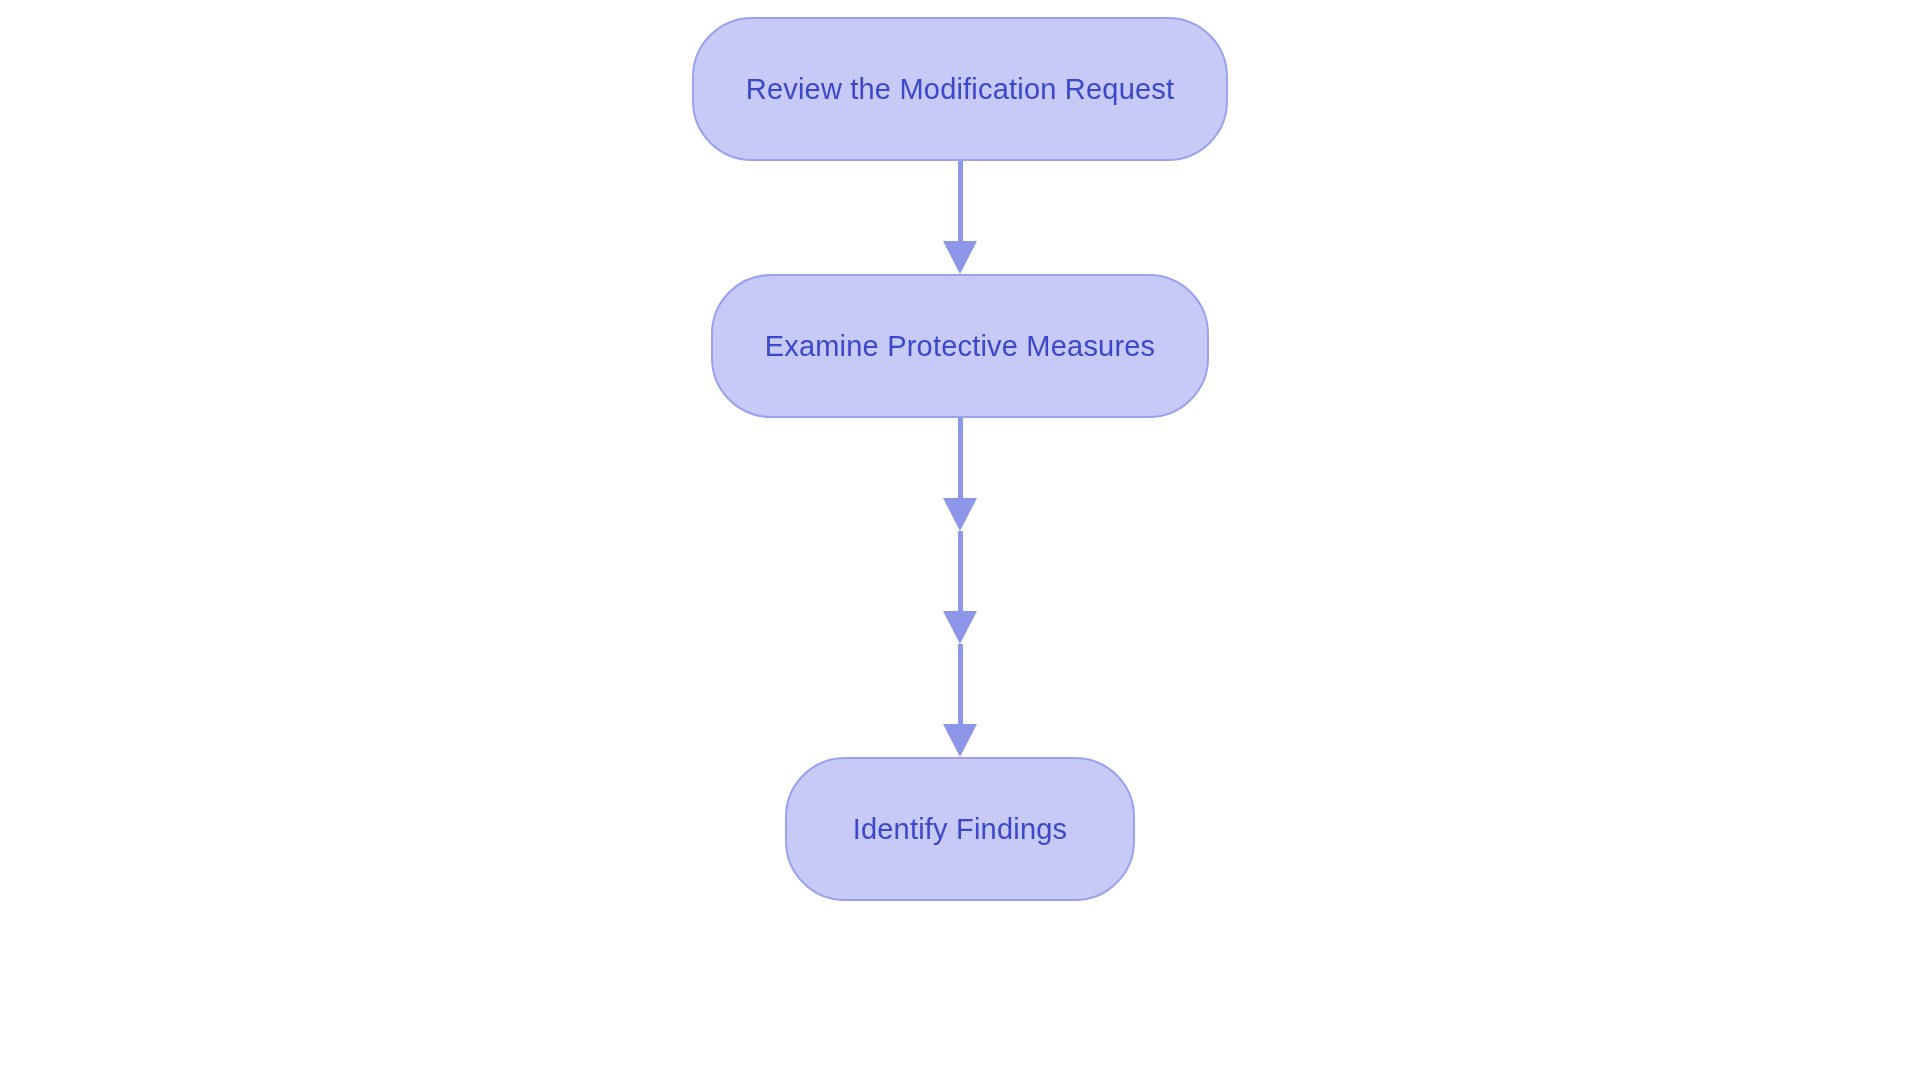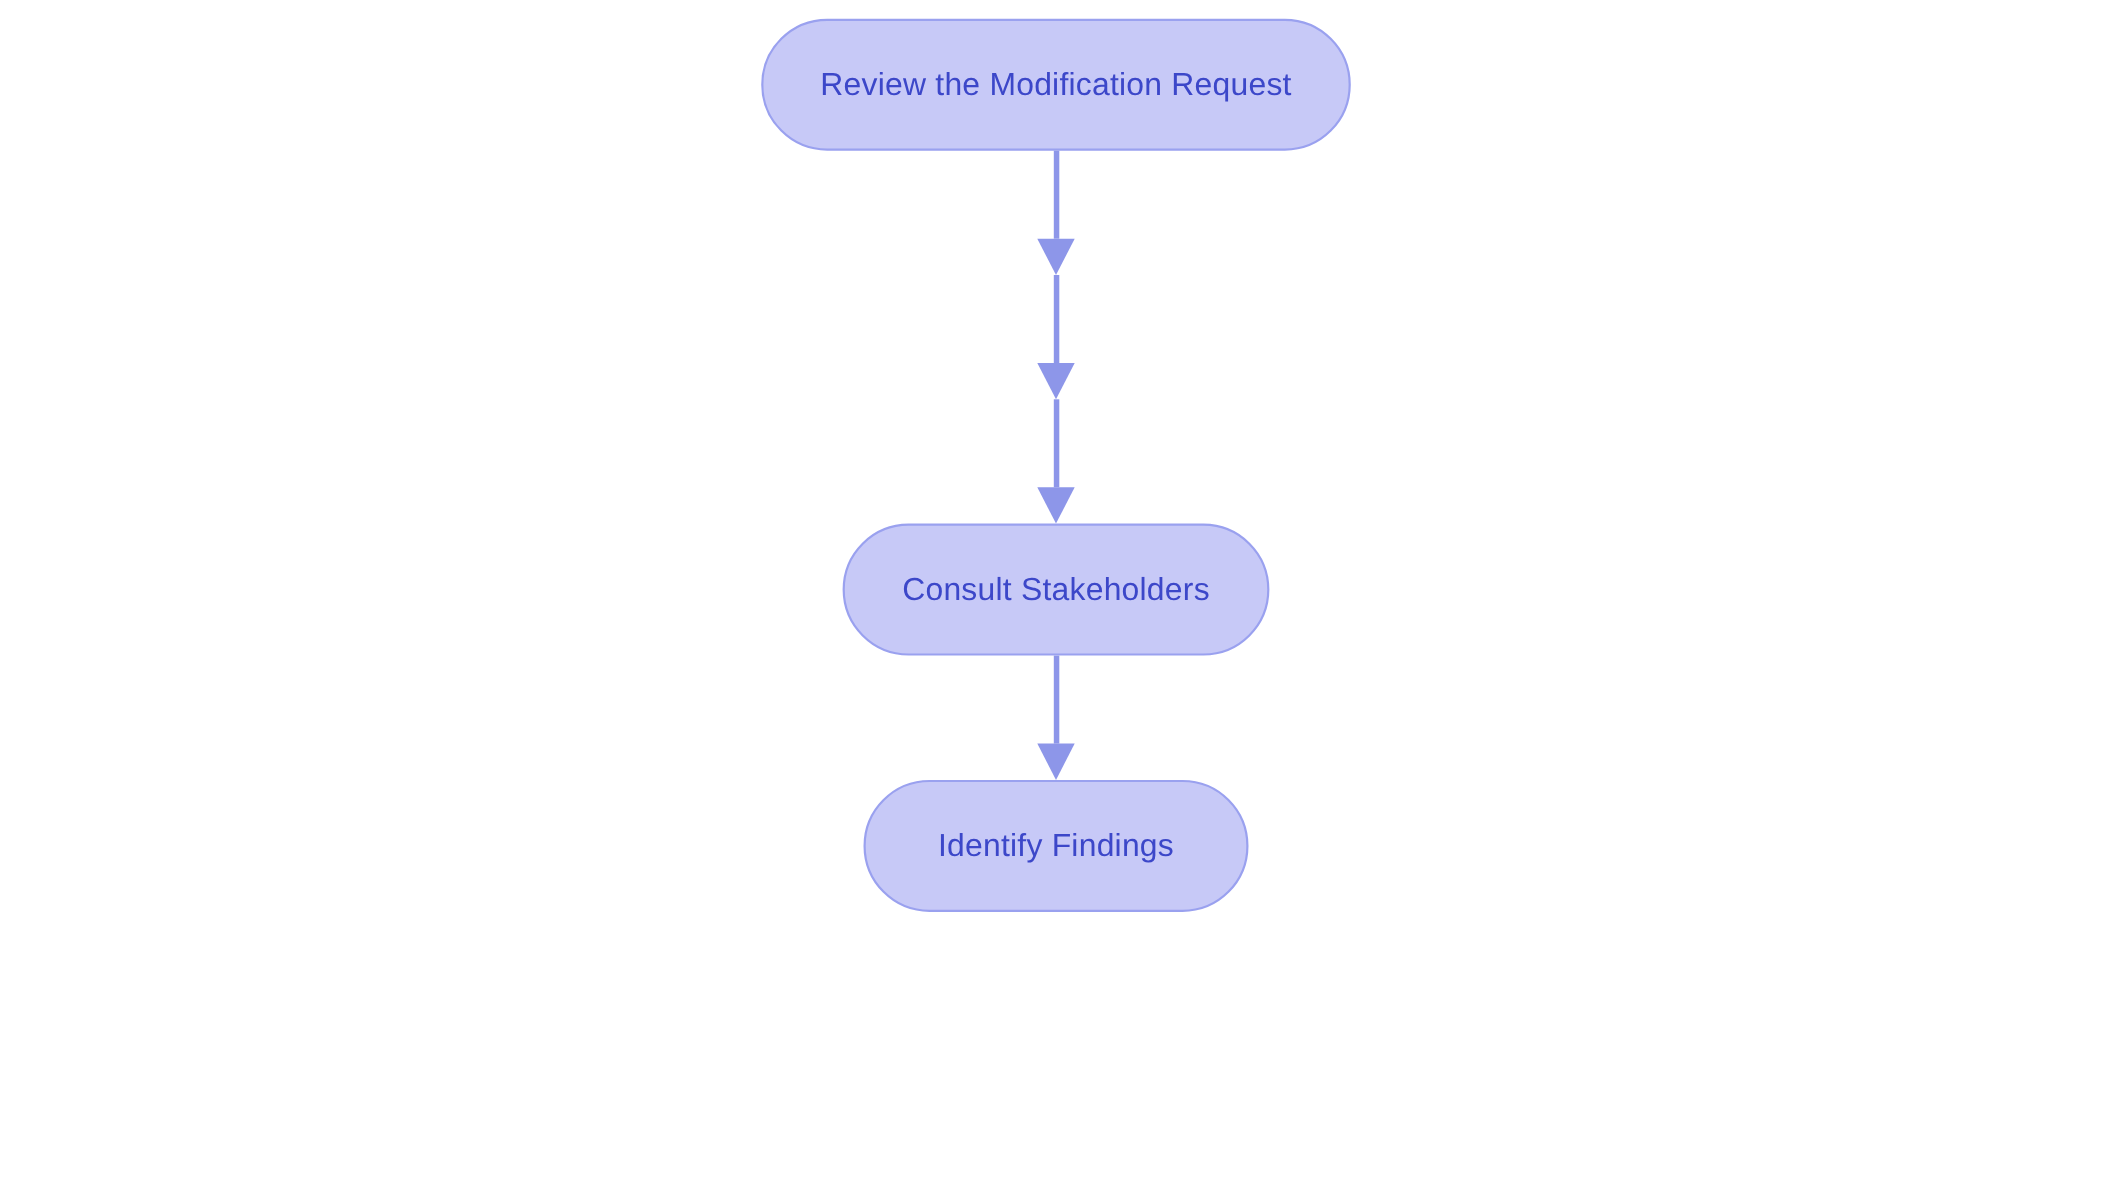--- a/index.html
+++ b/index.html
@@ -19,21 +19,21 @@
     position: absolute;
     top: 17px;
     left: 0;
     width: 1920px;
     display: flex;
     flex-direction: column;
     align-items: center;
   }
   .node {
     box-sizing: border-box;
-    height: 120px;
+    height: 144px;
     min-width: 350px;
     padding: 0 52px;
     display: flex;
     align-items: center;
     justify-content: center;
     background: var(--node-fill, #c7c9f7);
     border: 2px solid var(--node-border, #9aa1ef);
     border-radius: 60px;
   }
   .node .label {
@@ -71,35 +71,35 @@
 
     <div class="node">
       <span class="label">Review the Modification Request</span>
     </div>
 
     <div class="connector">
       <div class="shaft"></div>
       <div class="head"></div>
     </div>
 
+    <div class="node">
+      <span class="label">Examine Protective Measures</span>
+    </div>
 
     <div class="connector">
       <div class="shaft"></div>
       <div class="head"></div>
     </div>
 
 
     <div class="connector">
       <div class="shaft"></div>
       <div class="head"></div>
     </div>
 
-    <div class="node">
-      <span class="label">Consult Stakeholders</span>
-    </div>
 
     <div class="connector">
       <div class="shaft"></div>
       <div class="head"></div>
     </div>
 
     <div class="node">
       <span class="label">Identify Findings</span>
     </div>
 

